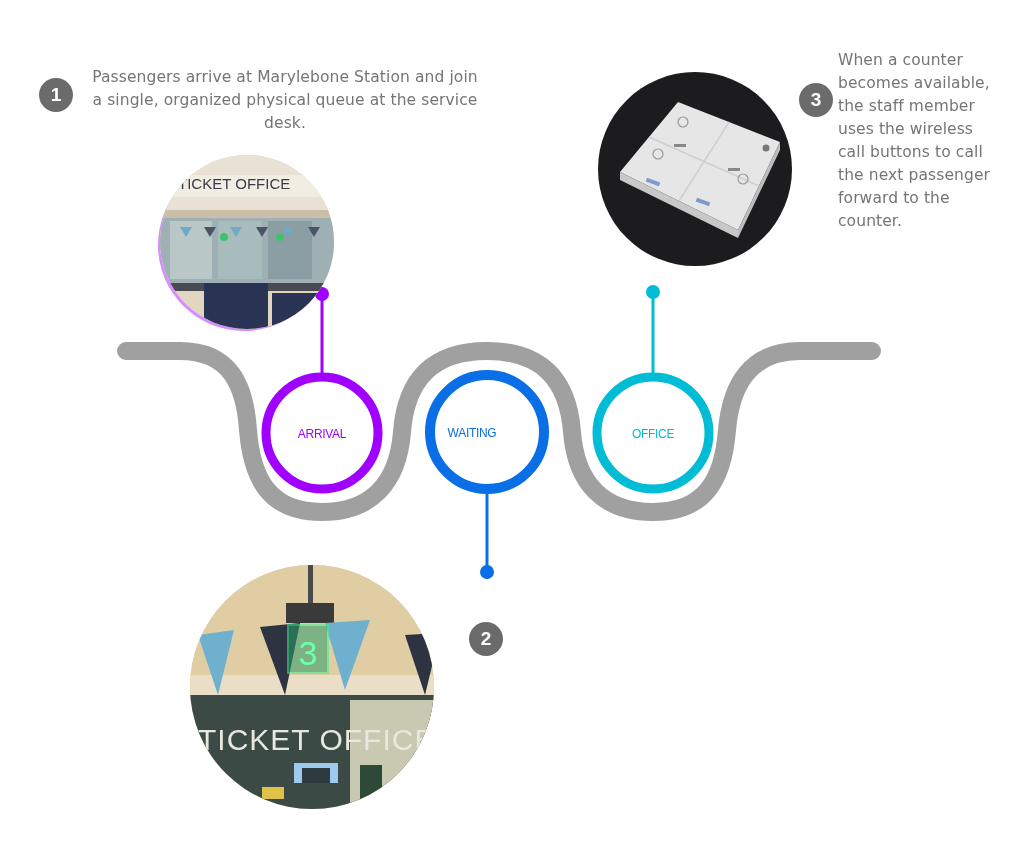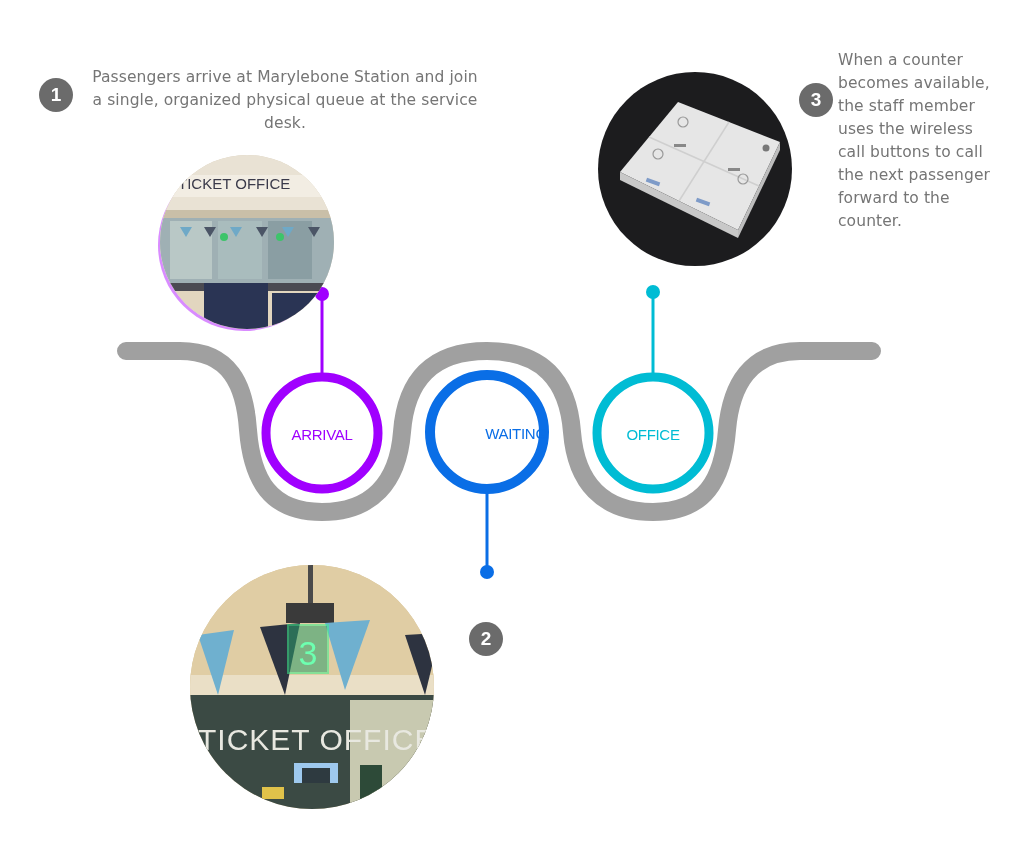--- a/index.html
+++ b/index.html
@@ -7,21 +7,21 @@
          font-family:"DejaVu Sans", sans-serif; }
   .stage { position:absolute; left:0; top:0; width:1024px; height:864px; }
   svg.diagram { position:absolute; left:0; top:0; }
   .step-text { position:absolute; color:#757575; font-size:15.5px; line-height:23px;
                letter-spacing:0.1px; }
   .badge { position:absolute; width:34px; height:34px; border-radius:50%;
            background:#6b6b6b; color:#fff; font-weight:bold; font-size:19px;
            display:flex; align-items:center; justify-content:center;
            font-family:"Liberation Sans", sans-serif; }
   .stage-label { position:absolute; font-family:"Liberation Sans", sans-serif;
-                 font-size:15px; transform:translate(-50%,-50%); white-space:nowrap;
+                 font-size:12px; transform:translate(-50%,-50%); white-space:nowrap;
                  letter-spacing:-0.3px; }
   .photo { position:absolute; border-radius:50%; overflow:hidden; }
 </style>
 </head>
 <body>
 
 <div class="stage">
 
   <svg class="diagram" width="1024" height="864" viewBox="0 0 1024 864">
 
@@ -40,21 +40,21 @@
 
     <circle cx="487" cy="432" r="57" fill="#ffffff" stroke="#0a6ee6" stroke-width="10"></circle>
 
     <line x1="653" y1="292" x2="653" y2="373" stroke="#00bcd4" stroke-width="3"></line>
     <circle cx="653" cy="292" r="7" fill="#00bcd4"></circle>
 
     <circle cx="653" cy="433" r="56" fill="#ffffff" stroke="#00bcd4" stroke-width="9"></circle>
   </svg>
 
   <div class="stage-label" style="left:322px; top:434px; color:#a000ff;">ARRIVAL</div>
-  <div class="stage-label" style="left:516px; top:433px; color:#0a6ee6;">WAITING</div>
+  <div class="stage-label" style="left:472px; top:433px; color:#0a6ee6;">WAITING</div>
   <div class="stage-label" style="left:653px; top:434px; color:#00bcd4;">OFFICE</div>
 
   <div class="badge" style="left:39px; top:78px;">1</div>
   <div class="step-text" style="left:90px; top:66px; width:390px;text-align:center;">Passengers arrive at Marylebone Station and join a single, organized physical queue at the service desk.</div>
 
   <div class="photo" style="left:160px; top:155px; width:174px; height:174px; box-shadow:-3px 3px 0 -1px #d98cff;">
     <svg width="174" height="174" viewBox="0 0 174 174">
       <rect width="174" height="174" fill="#d8cdb8"></rect>
       <rect y="0" width="174" height="55" fill="#e9e2d4"></rect>
       <rect y="20" width="174" height="22" fill="#f2ede3"></rect>

